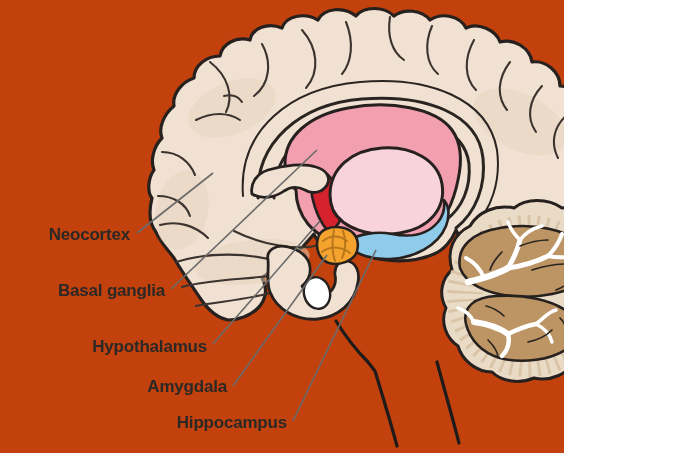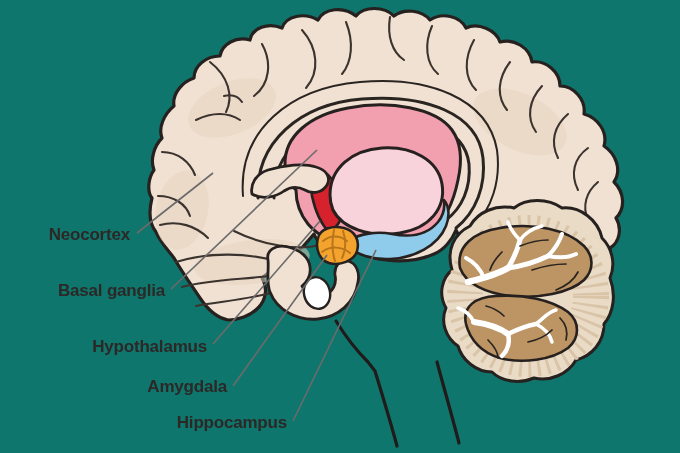--- a/index.html
+++ b/index.html
@@ -1,16 +1,16 @@
 <!DOCTYPE html>
 <html><head>
 <meta charset="utf-8">
 <style>
   html,body{margin:0;padding:0;background:#ffffff;}
-  .stage{position:relative;width:680px;height:453px;background:#0f766e;overflow:hidden;
+  .stage{position:relative;width:564px;height:453px;background:#c2410c;overflow:hidden;
          font-family:"Liberation Sans",sans-serif;}
   svg{display:block;}
   .ol{stroke:#26211F;}
   .gyrus{fill:none;stroke:#3B332E;stroke-width:2.1;stroke-linecap:round;}
   .arc{fill:none;stroke:#2B2522;stroke-linecap:round;}
   .shade{stroke:none;opacity:.5;}
   .treeW{fill:none;stroke:#ffffff;stroke-linecap:round;}
   .treeD{fill:none;stroke:#2A2521;stroke-width:1.7;stroke-linecap:round;}
   .leader{stroke-width:1.6;}
   .lbl{font-weight:700;font-size:17px;letter-spacing:-0.2px;}

